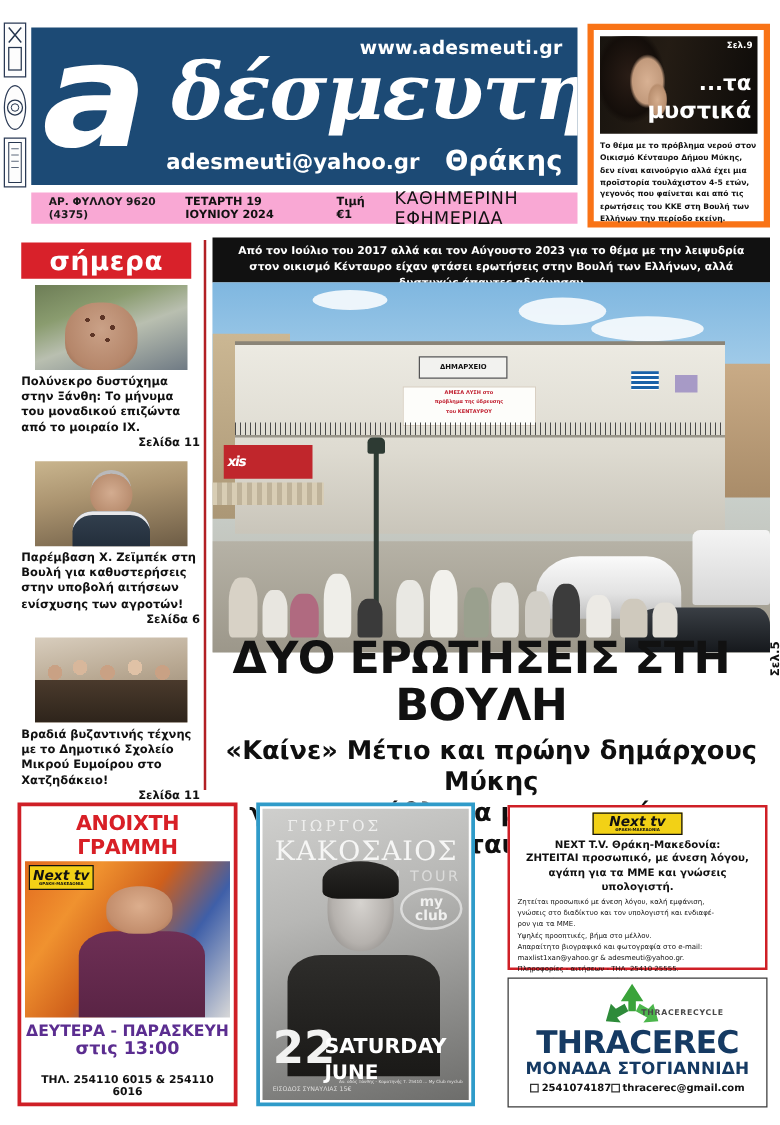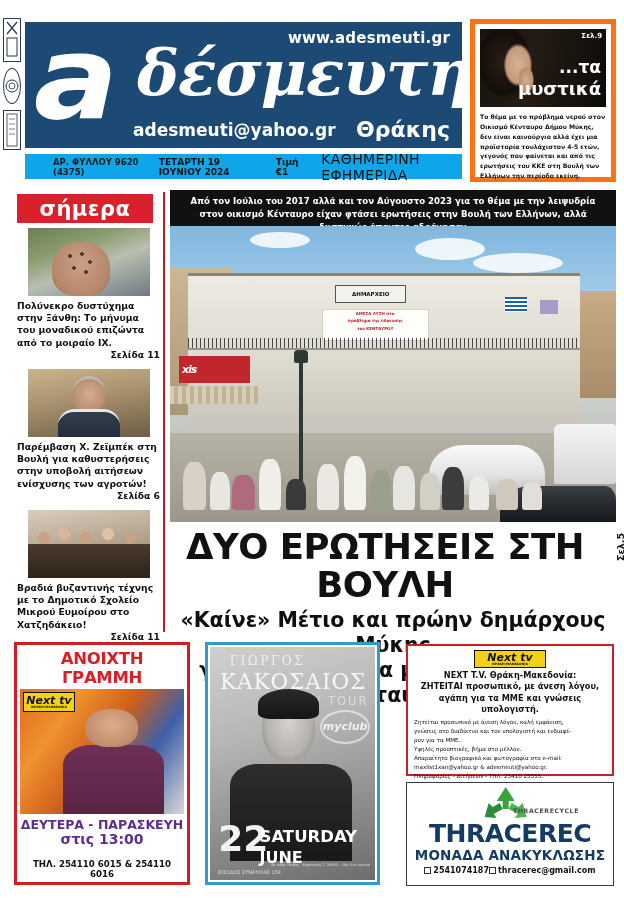--- a/index.html
+++ b/index.html
@@ -51,22 +51,22 @@
     color: #fff; font-size: 17px; font-weight: bold;
   }
   .mast-thrakis {
     position: absolute; right: 12px; bottom: 6px;
     color: #fff; font-size: 22px; font-weight: bold;
   }
 
   
   .infobar {
     position: absolute; left: 25px; top: 154px; width: 437px; height: 25px;
-    background: #0ea5e9; display: flex; align-items: center; gap: 17px;
-    padding-left: 28px;
+    background: #f9a8d4; display: flex; align-items: center; gap: 17px;
+    padding-left: 14px;
   }
   .info-issue { font-size: 8.5px; font-weight: bold; color: #1a1a1a; }
   .info-date  { font-size: 9px;  font-weight: bold; color: #111; }
   .info-price { font-size: 9px;  font-weight: bold; color: #111; }
   .info-kind  { font-size: 14px; color: #111; letter-spacing: .4px; }
 
   
   .secrets {
     position: absolute; left: 470px; top: 19px; width: 146px; height: 163px;
     border: 5px solid #f97316; background: #fff; padding: 5px;
@@ -254,21 +254,21 @@
     background:#2d3a33;
   }
   .mp-pole::before {
     content:""; position:absolute; left:-5px; top:-9px; width:14px; height:13px;
     background:#2d3a33; border-radius:4px 4px 2px 2px;
   }
   .mp-crowd { position:absolute; left:0; bottom:4%; width:100%; height:26%; }
   .person { position:absolute; bottom:0; border-radius:40% 40% 12% 12%; }
 
   .headline-wrap {
-    position: absolute; left: 170px; top: 528px; width: 446px; height: 110px;
+    position: absolute; left: 170px; top: 508px; width: 446px; height: 110px;
   }
   .headline {
     font-size: 35.5px; font-weight: bold; color: #111; text-align: center;
     letter-spacing: -0.5px; line-height: 1.06; padding-right: 16px;
   }
   .headline-sel {
     position: absolute; right: 1px; top: 5px;
     font-size: 9.5px; font-weight: bold; color: #111;
     transform: rotate(-90deg); transform-origin: right top;
   }
@@ -337,22 +337,22 @@
     position: absolute; left: 6%; top: 9.5%; color: #f6f6f5; font-size: 21.5px;
     letter-spacing: 1px; font-family: "DejaVu Serif", serif;
   }
   .poster-tour {
     position: absolute; right: 4%; top: 20%; color: #dcdcdb; font-size: 11.5px;
     letter-spacing: 2px;
   }
   .poster-club {
     position: absolute; right: 3%; top: 27%; width: 50px; height: 34px;
     border: 2px solid rgba(255,255,255,.55); border-radius: 50%;
-    color: #f0f0ef; font-size: 11px; font-style: italic; font-weight: bold;
-    display: flex; flex-direction: row; align-items: center; justify-content: center;
+    color: #f0f0ef; font-size: 11px; font-weight: bold;
+    display: flex; flex-direction: column; align-items: center; justify-content: center;
     line-height: 1;
   }
   .poster-figure {
     position: absolute; left: 12%; top: 20%; width: 74%; height: 72%;
   }
   .pf-head {
     position: absolute; left: 26%; top: 0; width: 44%; height: 40%;
     border-radius: 44% 44% 46% 46%;
     background: radial-gradient(ellipse at 50% 42%, #d6d3cf 0%, #b5b1ad 60%, #7d7a77 100%);
   }
@@ -623,20 +623,20 @@
       <div class="rec-arrows">
         <svg width="54" height="36" viewBox="0 0 54 36">
           <path d="M27 2 L36 16 L30 16 L30 24 L24 24 L24 16 L18 16 Z" fill="#3aa33a"></path>
           <path d="M6 32 L10 18 L14 22 L21 18 L24 24 L15 29 L18 33 Z" fill="#2e8b3a"></path>
           <path d="M48 32 L44 18 L40 22 L33 18 L30 24 L39 29 L36 33 Z" fill="#4cb64c"></path>
         </svg>
       </div>
       <div class="rec-word">THRACERECYCLE</div>
     </div>
     <div class="rec-title">THRACEREC</div>
-    <div class="rec-sub">ΜΟΝΑΔΑ ΑΝΑΚΥΚΛΩΣΗΣ</div>
+    <div class="rec-sub">ΜΟΝΑΔΑ ΣΤΟΓΙΑΝΝΙΔΗ</div>
     <div class="rec-contact">
       <span><i class="mini-ico"></i><span>2541074187</span></span>
       <span><i class="mini-ico"></i><span>thracerec@gmail.com</span></span>
     </div>
   </div>
 
 </div>
 
 </body></html>

